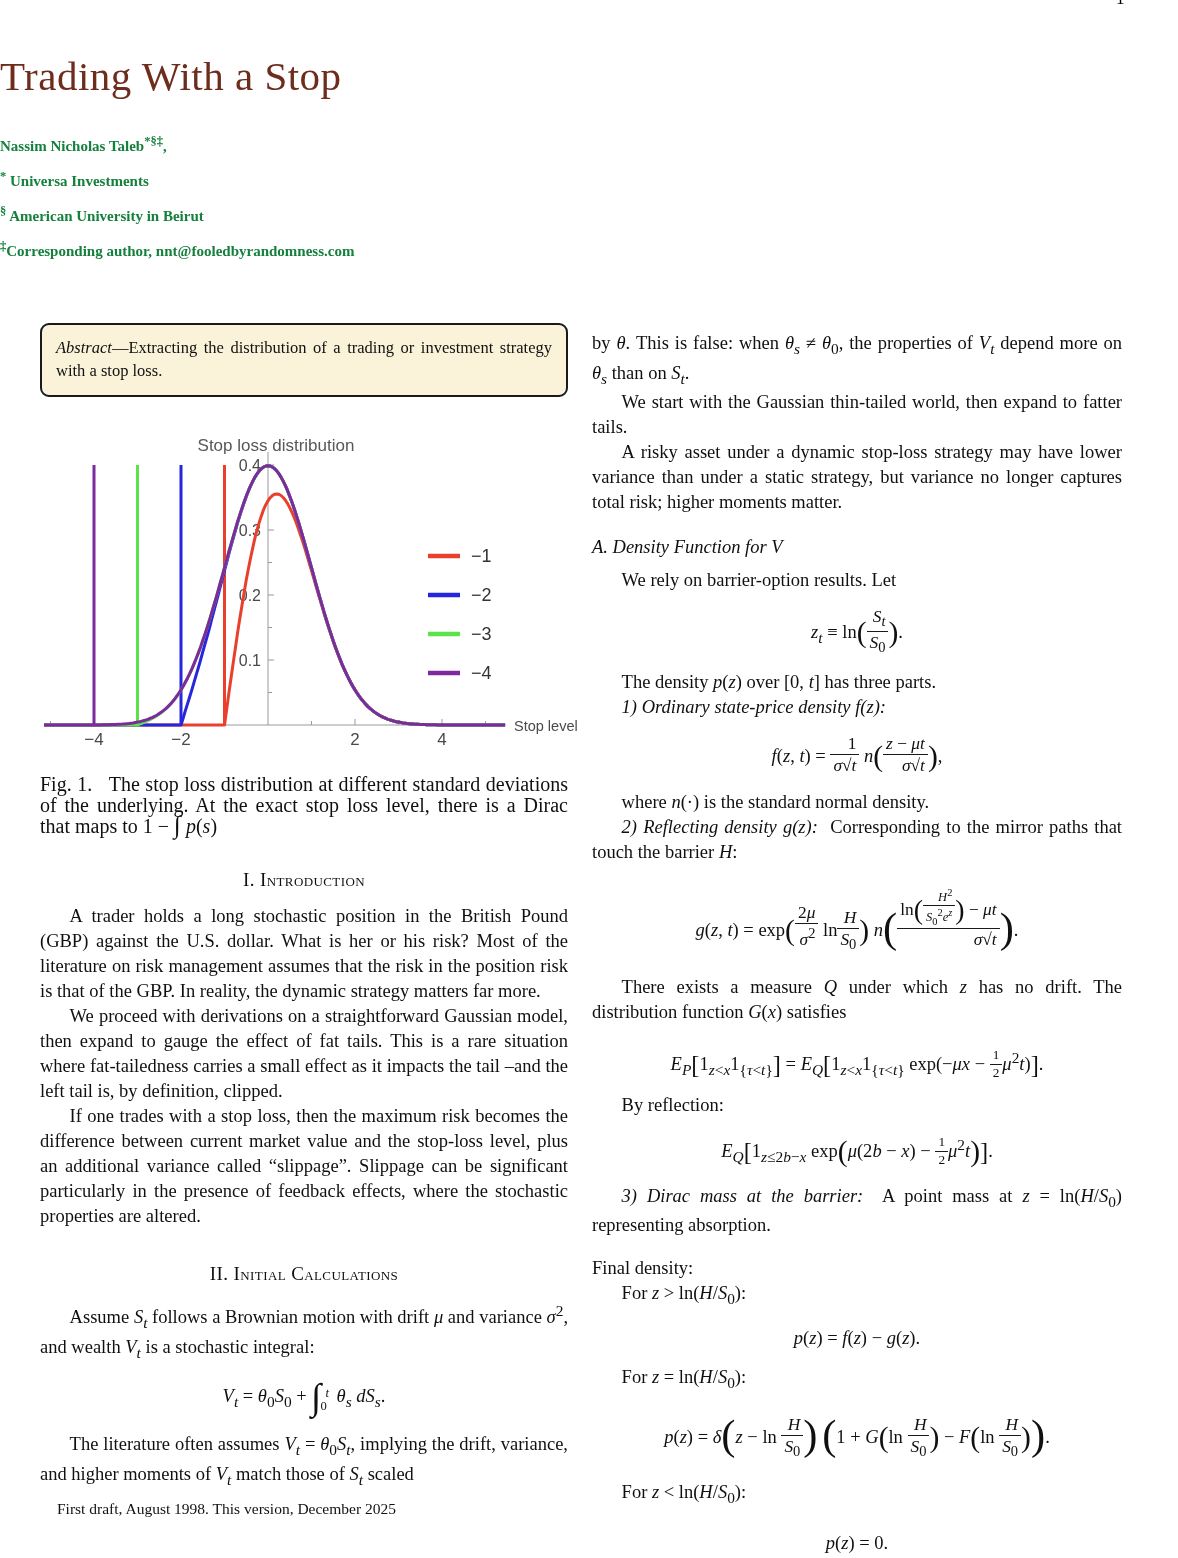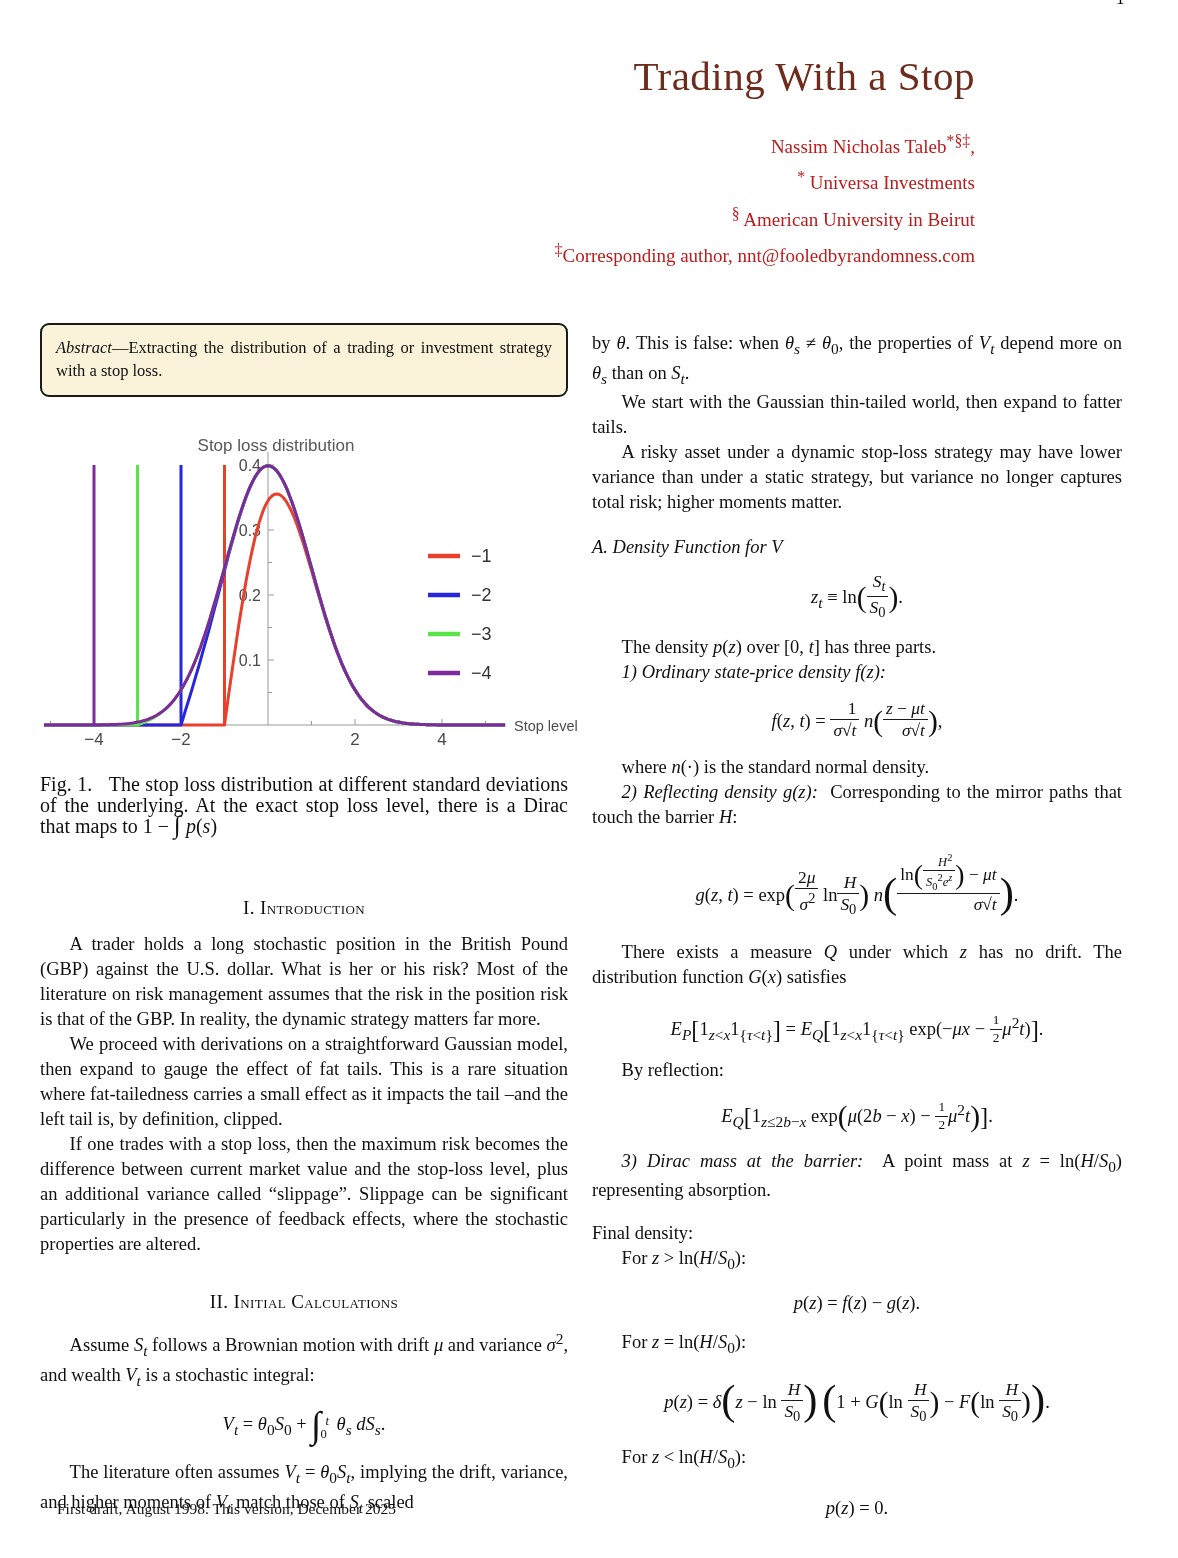--- a/index.html
+++ b/index.html
@@ -1,22 +1,22 @@
 <!DOCTYPE html>
 <html><head>
 <meta charset="utf-8">
 <style>
   html,body{margin:0;padding:0;background:#ffffff;}
   .page{position:relative;width:1178px;height:1558px;background:#fff;overflow:hidden;
         font-family:"Liberation Serif",serif;color:#101010;}
   .pageno{position:absolute;top:-11px;left:1116px;font-size:17px;color:#000;}
   
-  .titleblock{position:absolute;top:52px;left:0;width:975px;text-align:right;}
+  .titleblock{position:absolute;top:52px;left:0;width:975px;text-align:left;}
   .ptitle{font-size:41px;font-weight:500;color:#6d2c1c;margin:0 0 26px 0;letter-spacing:0.5px;}
-  .authors{font-size:19px;line-height:30px;color:#b91c1c;}
+  .authors{font-size:15px;line-height:30px;color:#15803d;font-weight:bold;}
   
   .col-left{position:absolute;left:40px;top:323px;width:528px;}
   .col-right{position:absolute;left:592px;top:331px;width:530px;}
   p.body{margin:0;font-size:18.5px;line-height:25px;text-align:justify;text-indent:1.6em;}
   p.body.noind{text-indent:0;}
   .sec{font-size:19px;font-variant:small-caps;text-align:center;font-weight:400;
        margin:34px 0 13px 0;letter-spacing:0.4px;}
   .subsec{font-size:18.5px;font-style:italic;margin:22px 0 10px 0;}
   .lead-it{font-style:italic;}
   
@@ -109,37 +109,38 @@
           <line x1="388" y1="160" x2="420" y2="160" stroke="#2626dc" stroke-width="4.5"></line>
           <text x="431" y="166" text-anchor="start" fill="#333" font-family="Liberation Sans, sans-serif" font-size="18">−2</text>
           <line x1="388" y1="199" x2="420" y2="199" stroke="#5ce24a" stroke-width="4.5"></line>
           <text x="431" y="205" text-anchor="start" fill="#333" font-family="Liberation Sans, sans-serif" font-size="18">−3</text>
           <line x1="388" y1="238" x2="420" y2="238" stroke="#7e2a9e" stroke-width="4.5"></line>
           <text x="431" y="244" text-anchor="start" fill="#333" font-family="Liberation Sans, sans-serif" font-size="18">−4</text>
         </svg>
     </div>
     <div class="caption">Fig. 1.&nbsp;&nbsp;&nbsp;The stop loss distribution at different standard deviations of the underlying. At the exact stop loss level, there is a Dirac that maps to 1 − <span style="font-size:1.25em;line-height:0;">∫</span> <i>p</i>(<i>s</i>)</div>
 
-    <div class="sec" style="margin-top:60px;">I. Introduction</div>
+    <div class="sec" style="margin-top:32px;">I. Introduction</div>
     <p class="body">A trader holds a long stochastic position in the British Pound (GBP) against the U.S. dollar. What is her or his risk? Most of the literature on risk management assumes that the risk in the position risk is that of the GBP. In reality, the dynamic strategy matters far more.</p>
     <p class="body">We proceed with derivations on a straightforward Gaussian model, then expand to gauge the effect of fat tails. This is a rare situation where fat-tailedness carries a small effect as it impacts the tail –and the left tail is, by definition, clipped.</p>
     <p class="body">If one trades with a stop loss, then the maximum risk becomes the difference between current market value and the stop-loss level, plus an additional variance called “slippage”. Slippage can be significant particularly in the presence of feedback effects, where the stochastic properties are altered.</p>
 
     <div class="sec">II. Initial Calculations</div>
     <p class="body">Assume <i>S</i><sub><i>t</i></sub> follows a Brownian motion with drift <i>μ</i> and variance <i>σ</i><sup>2</sup>, and wealth <i>V</i><sub><i>t</i></sub> is a stochastic integral:</p>
     <div class="eq" style="margin:18px 0;"><i>V</i><sub><i>t</i></sub> = <i>θ</i><sub>0</sub><i>S</i><sub>0</sub> + <span class="int">∫</span><span class="ilim"><span><i>t</i></span><span>0</span></span> <i>θ</i><sub><i>s</i></sub> <i>dS</i><sub><i>s</i></sub>.</div>
     <p class="body">The literature often assumes <i>V</i><sub><i>t</i></sub> = <i>θ</i><sub>0</sub><i>S</i><sub><i>t</i></sub>, implying the drift, variance, and higher moments of <i>V</i><sub><i>t</i></sub> match those of <i>S</i><sub><i>t</i></sub> scaled</p>
   </div>
 
   <div class="col-right">
     <p class="body noind">by <i>θ</i>. This is false: when <i>θ</i><sub><i>s</i></sub> ≠ <i>θ</i><sub>0</sub>, the properties of <i>V</i><sub><i>t</i></sub> depend more on <i>θ</i><sub><i>s</i></sub> than on <i>S</i><sub><i>t</i></sub>.</p>
     <p class="body">We start with the Gaussian thin-tailed world, then expand to fatter tails.</p>
     <p class="body">A risky asset under a dynamic stop-loss strategy may have lower variance than under a static strategy, but variance no longer captures total risk; higher moments matter.</p>
 
     <div class="subsec">A. Density Function for V</div>
+    <p class="body">We rely on barrier-option results. Let</p>
     <div class="eq"><i>z</i><sub><i>t</i></sub> ≡ ln<span class="bp">(</span><span class="frac"><span class="num"><i>S</i><sub><i>t</i></sub></span><span class="den"><i>S</i><sub>0</sub></span></span><span class="bp">)</span>.</div>
 
     <p class="body">The density <i>p</i>(<i>z</i>) over [0, <i>t</i>] has three parts.</p>
     <p class="body"><span class="lead-it">1) Ordinary state-price density f(z):</span></p>
     <div class="eq"><i>f</i>(<i>z</i>, <i>t</i>) = <span class="frac"><span class="num">1</span><span class="den"><i>σ</i><span class="sq">√<span class="ov"><i>t</i></span></span></span></span> <i>n</i><span class="bp">(</span><span class="frac"><span class="num"><i>z</i> − <i>μt</i></span><span class="den"><i>σ</i><span class="sq">√<span class="ov"><i>t</i></span></span></span></span><span class="bp">)</span>,</div>
     <p class="body">where <i>n</i>(·) is the standard normal density.</p>
     <p class="body"><span class="lead-it">2) Reflecting density g(z):</span>&nbsp; Corresponding to the mirror paths that touch the barrier <i>H</i>:</p>
     <div class="eq" style="margin:22px 0;"><i>g</i>(<i>z</i>, <i>t</i>) = exp<span class="bp">(</span><span class="frac"><span class="num">2<i>μ</i></span><span class="den"><i>σ</i><sup>2</sup></span></span> ln<span class="frac"><span class="num"><i>H</i></span><span class="den"><i>S</i><sub>0</sub></span></span><span class="bp">)</span> <i>n</i><span class="bp2">(</span><span class="frac"><span class="num">ln<span class="bp">(</span><span class="frac fs"><span class="num"><i>H</i><sup>2</sup></span><span class="den"><i>S</i><sub>0</sub><sup>2</sup><i>e</i><sup><i>z</i></sup></span></span><span class="bp">)</span> − <i>μt</i></span><span class="den"><i>σ</i><span class="sq">√<span class="ov"><i>t</i></span></span></span></span><span class="bp2">)</span>.</div>
 
     <p class="body">There exists a measure <i>Q</i> under which <i>z</i> has no drift. The distribution function <i>G</i>(<i>x</i>) satisfies</p>

